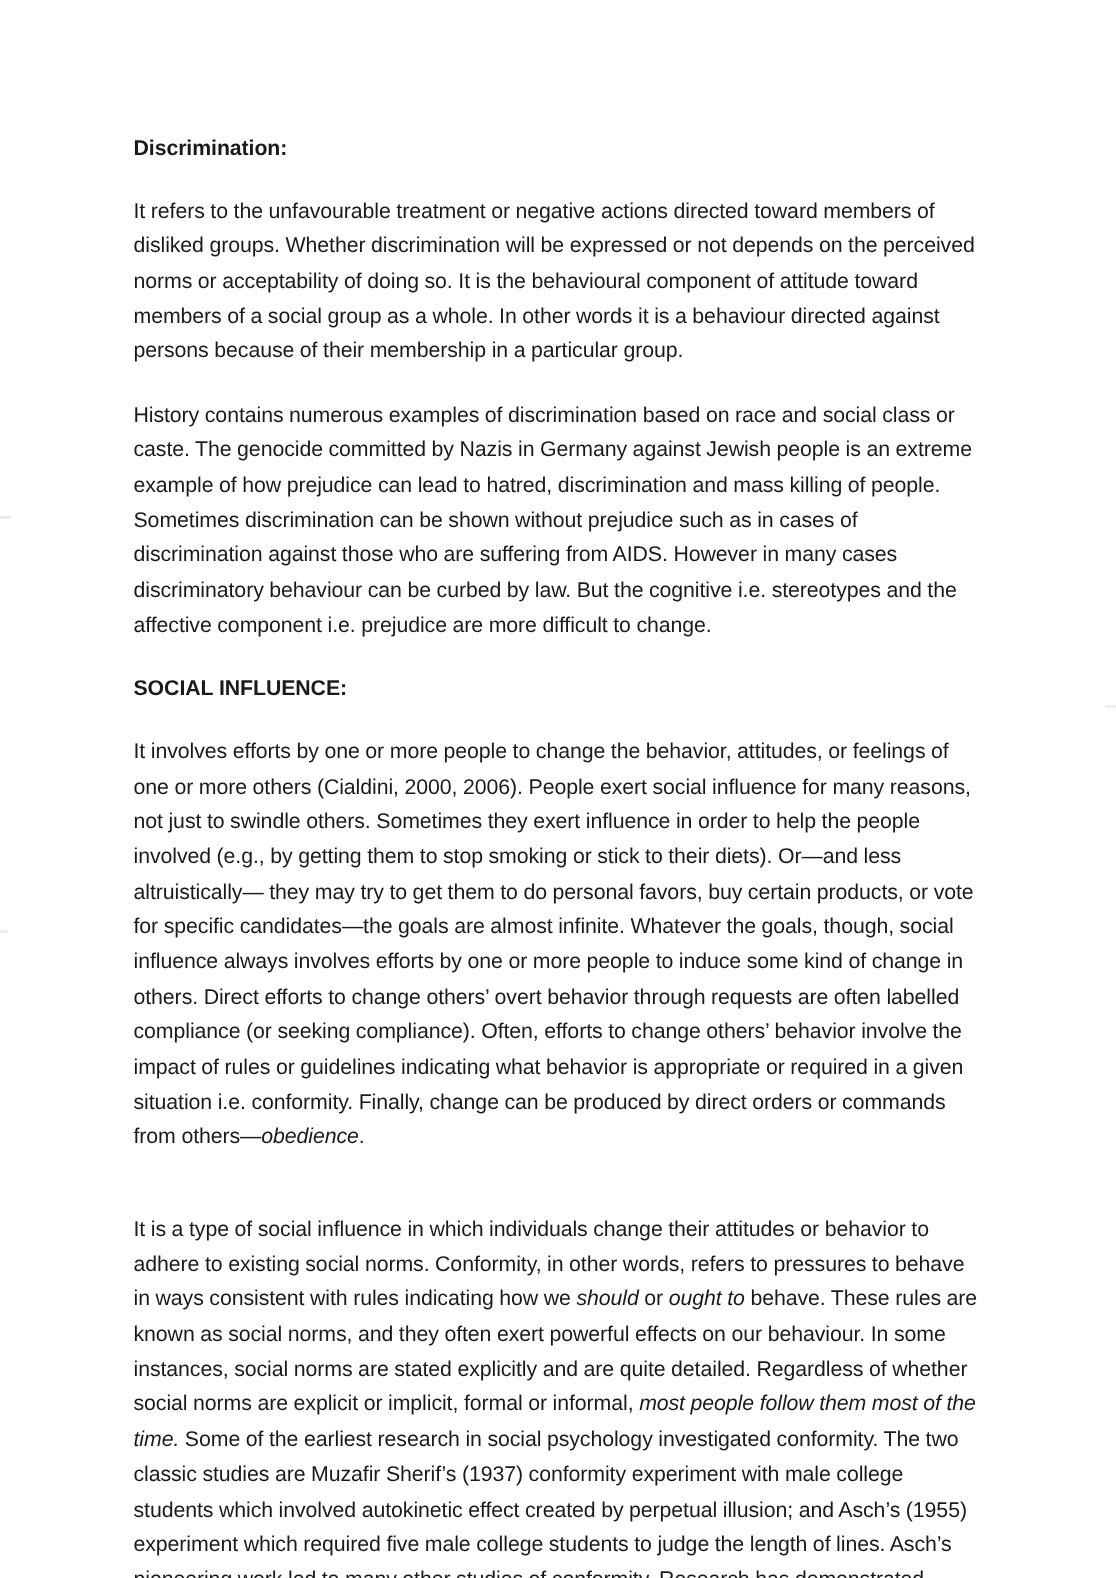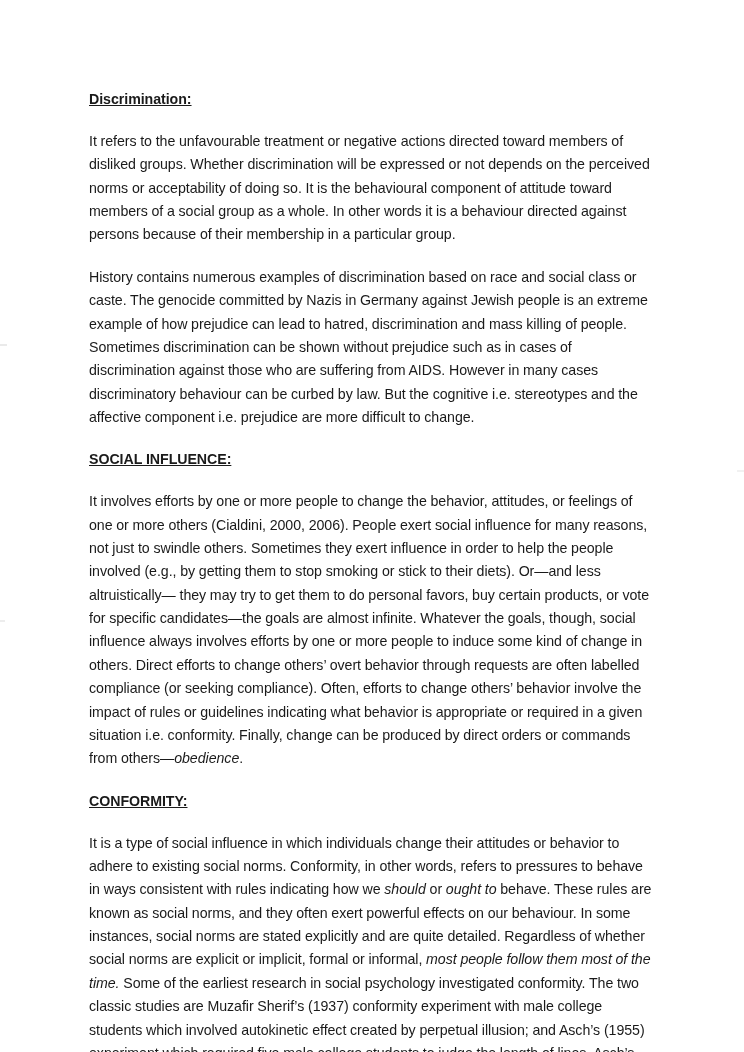--- a/index.html
+++ b/index.html
@@ -26,24 +26,22 @@
   }
   .doc-body {
     width: 568px;
   }
   .heading {
     font-size: 14.2px;
     font-weight: bold;
     line-height: 1.62;
     margin: 0;
     letter-spacing: -0.05px;
-    text-decoration: underline;
   }
   .heading-underline {
-    text-decoration: underline;
   }
   p.para {
     font-size: 14.2px;
     line-height: 1.645;
     margin: 0;
     text-align: left;
     letter-spacing: -0.05px;
     word-spacing: -0.15px;
   }
   .gap-after-heading-1 { height: 19px; }
@@ -81,21 +79,20 @@
     <div class="gap-before-heading"></div>
 
     <h2 class="heading heading-underline">SOCIAL INFLUENCE:</h2>
 
     <div class="gap-after-heading"></div>
 
     <p class="para"><span>It involves efforts by one or more people to change the behavior, attitudes, or feelings of one or more others (Cialdini, 2000, 2006). People exert social influence for many reasons, not just to swindle others. Sometimes they exert influence in order to help the people involved (e.g., by getting them to stop smoking or stick to their diets). Or—and less altruistically— they may try to get them to do personal favors, buy certain products, or vote for specific candidates—the goals are almost infinite. Whatever the goals, though, social influence always involves efforts by one or more people to induce some kind of change in others. Direct efforts to change others’ overt behavior through requests are often labelled compliance (or seeking compliance). Often, efforts to change others’ behavior involve the impact of rules or guidelines indicating what behavior is appropriate or required in a given situation i.e. conformity. Finally, change can be produced by direct orders or commands from others—</span><em>obedience</em><span>.</span></p>
 
     <div class="gap-before-heading"></div>
 
-    <h2 class="heading">CONFORMITY:</h2>
 
     <div class="gap-after-heading"></div>
 
     <p class="para"><span>It is a type of social influence in which individuals change their attitudes or behavior to adhere to existing social norms. Conformity, in other words, refers to pressures to behave in ways consistent with rules indicating how we </span><em>should</em><span> or </span><em>ought to</em><span> behave. These rules are known as social norms, and they often exert powerful effects on our behaviour. In some instances, social norms are stated explicitly and are quite detailed. Regardless of whether social norms are explicit or implicit, formal or informal, </span><em>most people follow them most of the time.</em><span> Some of the earliest research in social psychology investigated conformity. The two classic studies are Muzafir Sherif’s (1937) conformity experiment with male college students which involved autokinetic effect created by perpetual illusion; and Asch’s (1955) experiment which required five male college students to judge the length of lines. Asch’s pioneering work led to many other studies of conformity. Research has demonstrated</span></p>
 
   </div>
 
   <div class="scan-mark scan-mark-a"></div>
   <div class="scan-mark scan-mark-b"></div>
   <div class="scan-mark scan-mark-c"></div>

